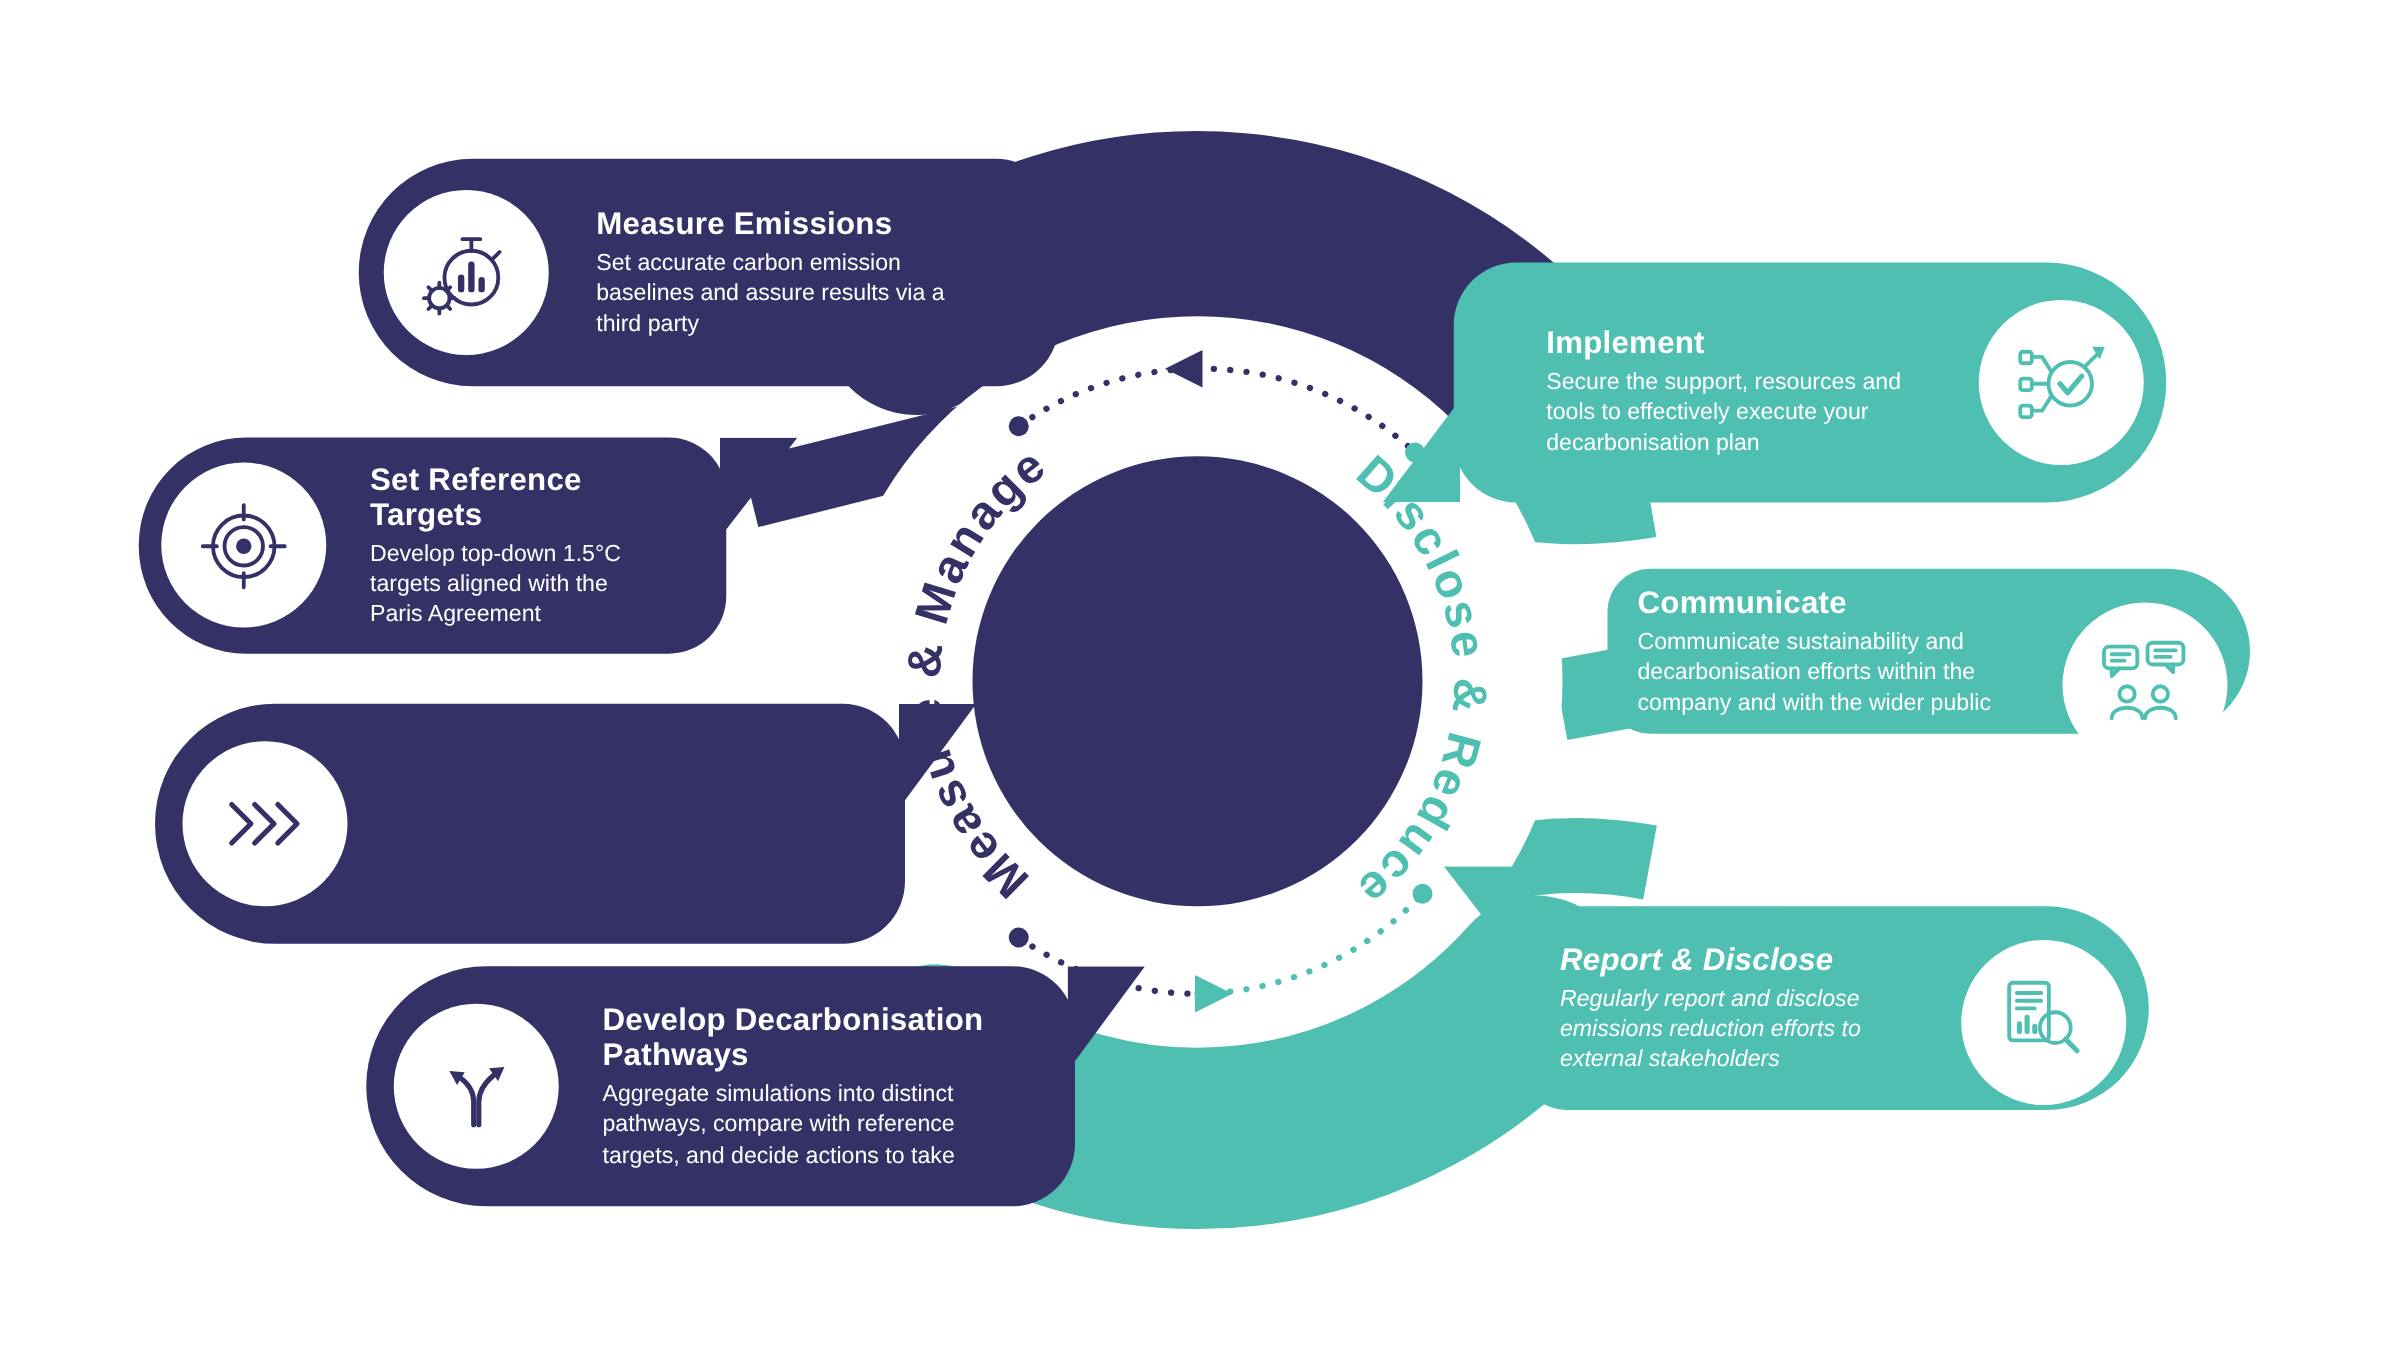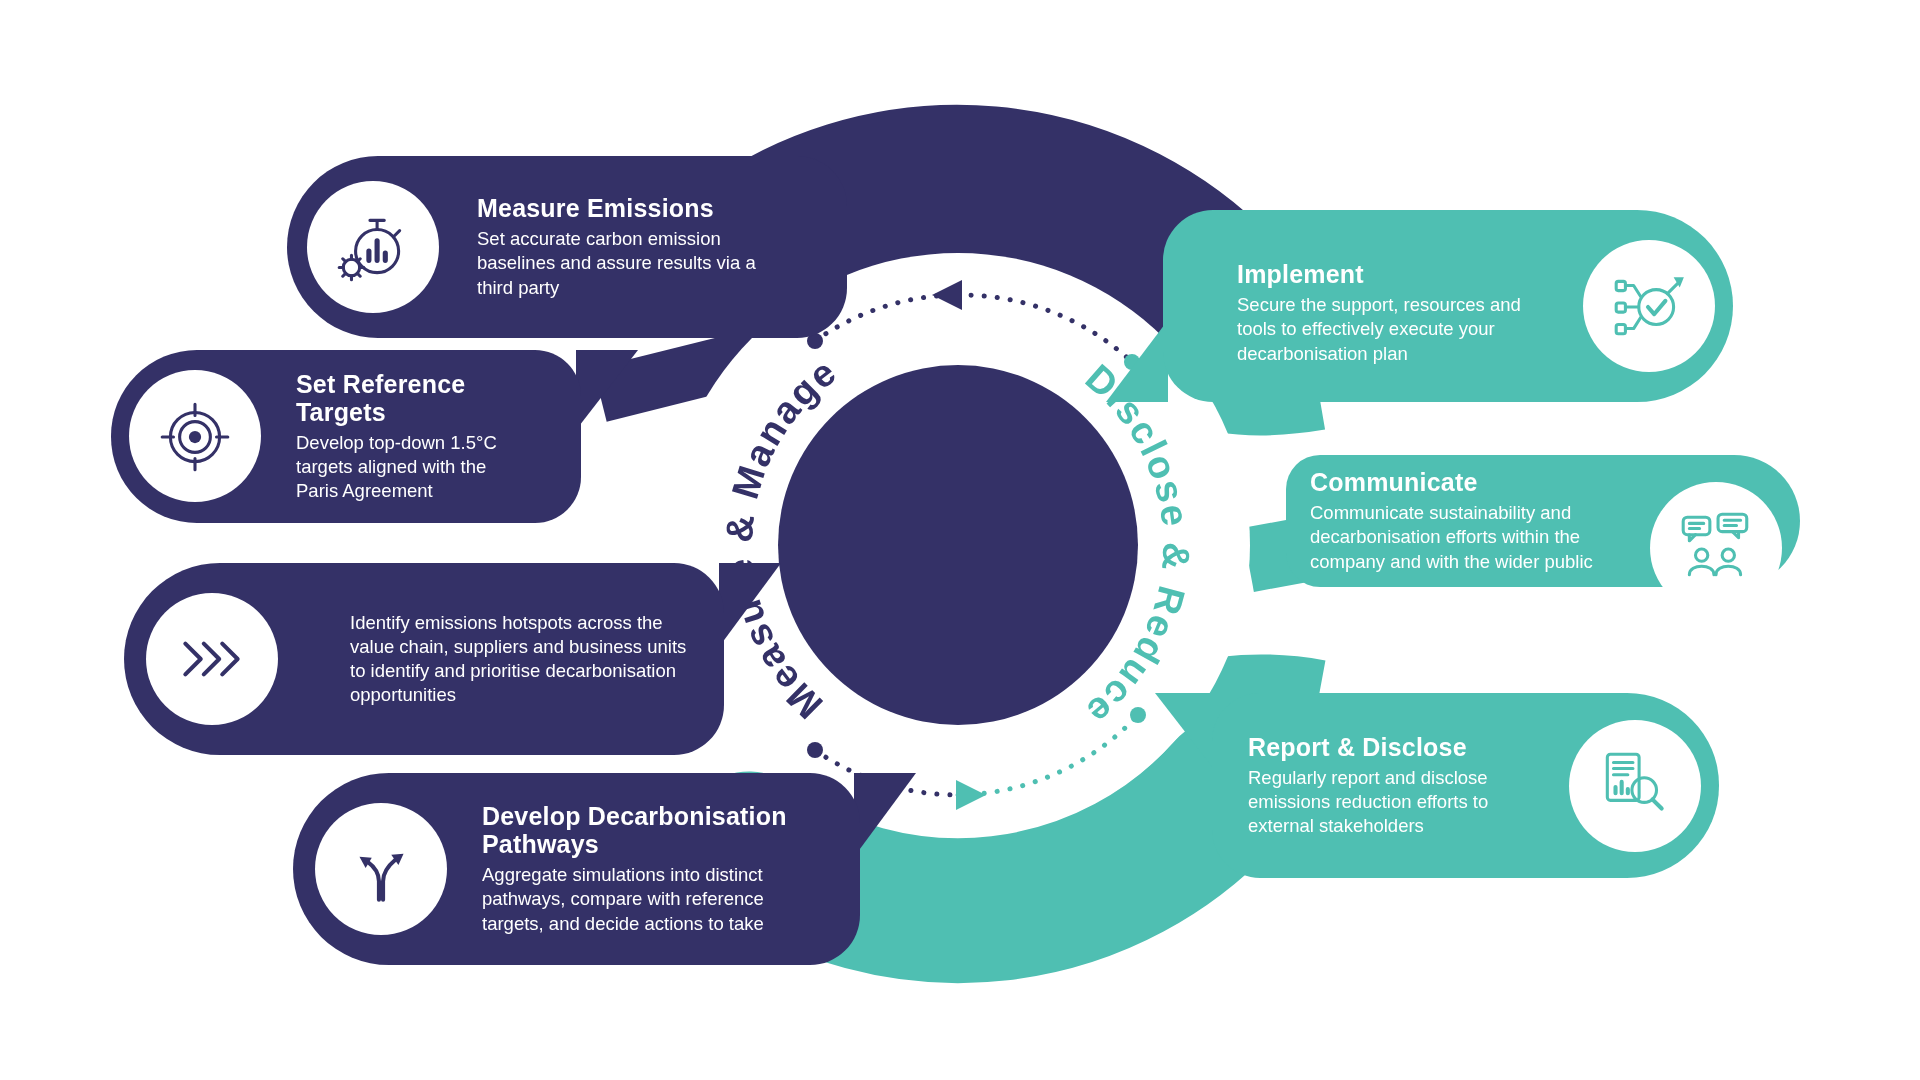--- a/index.html
+++ b/index.html
@@ -78,21 +78,21 @@
     </text>
   </svg>
 
 
   <div class="tri navy cut-tr" style="left:576px; top:350px; width:62px; height:80px;"></div>
   <div class="tri navy cut-tr" style="left:719px; top:563px; width:62px; height:84px;"></div>
   <div class="tri navy cut-tr" style="left:854px; top:773px; width:62px; height:84px;"></div>
   <div class="tri teal cut-bl" style="left:1106px; top:320px; width:62px; height:82px;"></div>
   <div class="tri teal cut-tl" style="left:1155px; top:693px; width:62px; height:80px;"></div>
 
-  <div class="card navy" style="left:287px; top:127px; width:560px; height:182px; border-radius:91px 50px 50px 91px; padding:10px 90px 10px 190px;margin-top:29px;">
+  <div class="card navy" style="left:287px; top:127px; width:560px; height:182px; border-radius:91px 50px 50px 91px; padding:10px 90px 10px 190px;">
     <div class="card-title">Measure Emissions</div>
     <div class="card-body">Set accurate carbon emission baselines and assure results via a third party</div>
     <div class="icon-circle" style="left:20px; top:25px;">
       <svg width="82" height="82" viewBox="0 0 80 80">
         <g class="ln" stroke="#343167" stroke-width="3">
           <circle cx="44" cy="44" r="21"></circle>
           <path d="M44 23 V14 M37 14 H51 M60 30 L66 24"></path>
           <circle cx="19" cy="60" r="8"></circle>
           <path d="M19 52 V48 M19 68 V72 M11 60 H7 M27 60 H31 M13.3 54.3 L10.5 51.5 M24.7 65.7 L27.5 68.5 M13.3 65.7 L10.5 68.5 M24.7 54.3 L27.5 51.5"></path>
         </g>
@@ -112,21 +112,20 @@
           <circle cx="40" cy="41" r="24"></circle>
           <circle cx="40" cy="41" r="15"></circle>
           <path d="M40 9 V20 M40 62 V73 M8 41 H19 M61 41 H72"></path>
         </g>
         <circle cx="40" cy="41" r="6" fill="#343167"></circle>
       </svg>
     </div>
   </div>
 
   <div class="card navy" style="left:124px; top:563px; width:600px; height:192px; border-radius:96px 50px 50px 96px; padding:10px 20px 10px 226px;">
-    <div class="card-body" style="max-width:354px;">Identify emissions hotspots across the value chain, suppliers and business units to identify and prioritise decarbonisation opportunities</div>
     <div class="icon-circle" style="left:22px; top:30px;">
       <svg width="82" height="82" viewBox="0 0 80 80">
         <g class="ln" stroke="#343167" stroke-width="4">
           <path d="M14 25 L29 40 L14 55"></path>
           <path d="M32 25 L47 40 L32 55"></path>
           <path d="M50 25 L65 40 L50 55"></path>
         </g>
       </svg>
     </div>
   </div>
@@ -180,21 +179,21 @@
           <path d="M14 16 H28 M14 21 H24 M48 13 H64 M48 18 H60"></path>
           <circle cx="26" cy="47" r="6"></circle>
           <circle cx="52" cy="47" r="6"></circle>
           <path d="M14 66 C14 55 38 55 38 66"></path>
           <path d="M40 66 C40 55 64 55 64 66"></path>
         </g>
       </svg>
     </div>
   </div>
 
-  <div class="card teal" style="left:1212px; top:693px; width:507px; height:185px; border-radius:48px 92px 92px 48px; padding:10px 171px 10px 36px;">
+  <div class="card teal" style="left:1212px; top:725px; width:507px; height:163px; border-radius:48px 92px 92px 48px; padding:10px 171px 10px 36px;font-style:italic;">
     <div class="card-title">Report &amp; Disclose</div>
     <div class="card-body">Regularly report and disclose emissions reduction efforts to external stakeholders</div>
     <div class="icon-circle" style="right:18px; top:27px;">
       <svg width="82" height="82" viewBox="0 0 80 80">
         <g class="ln" stroke="#4FBFB2" stroke-width="3">
           <rect x="13" y="9" width="31" height="45" rx="3"></rect>
           <path d="M19 17 H38 M19 23 H38 M19 29 H33"></path>
           <circle cx="49" cy="44" r="12"></circle>
         </g>
         <g class="ln" stroke="#4FBFB2" stroke-width="4">

